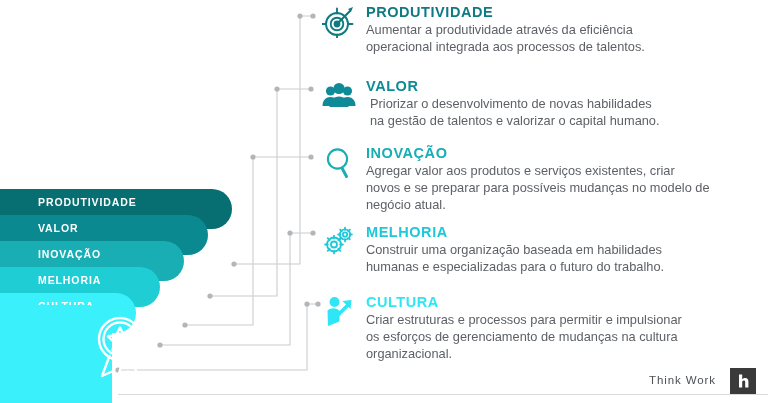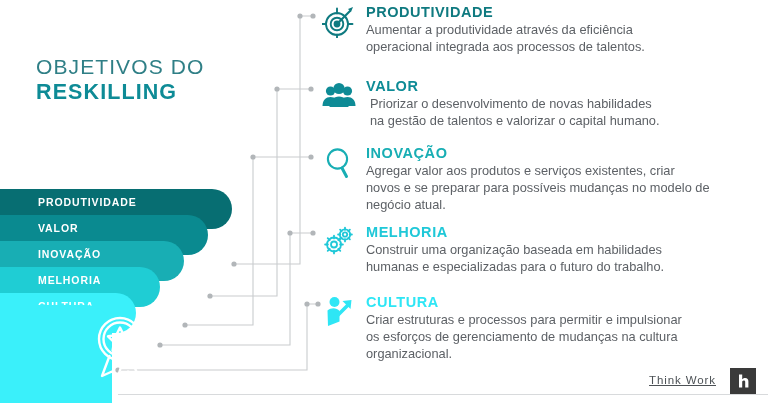--- a/index.html
+++ b/index.html
@@ -105,21 +105,20 @@
     left: 118px; top: 394px;
     width: 650px; height: 1px;
     background: #d8dadc;
   }
   .footer-brand {
     position: absolute;
     right: 52px; top: 374px;
     font-size: 11.5px;
     color: #4c5155;
     letter-spacing: 0.9px;
-    text-decoration: underline;
   }
   .footer-logo {
     position: absolute;
     right: 12px; top: 368px;
     width: 26px; height: 26px;
     background: #3a3a3a;
   }
   .footer-logo svg { display: block; }
 </style>
 </head>
@@ -152,24 +151,20 @@
       <circle cx="118" cy="370" r="2.6"></circle>
         <circle cx="318" cy="304" r="2.6"></circle>
       <circle cx="300" cy="16" r="2.6"></circle>
       <circle cx="277" cy="89" r="2.6"></circle>
       <circle cx="253" cy="157" r="2.6"></circle>
       <circle cx="290" cy="233" r="2.6"></circle>
       <circle cx="307" cy="304" r="2.6"></circle>
     </g>
   </svg>
 
-  <div class="title-block">
-    <div class="title-line1">OBJETIVOS DO</div>
-    <div class="title-line2">RESKILLING</div>
-  </div>
 
   <div class="stack">
 
     <div class="layer" style="top:189px; width:292px; height:40px; background:#076E72;">
       <span class="layer-label">PRODUTIVIDADE</span>
     </div>
 
     <div class="layer" style="top:215px; width:268px; height:40px; background:#0A8A90;">
       <span class="layer-label">VALOR</span>
     </div>

